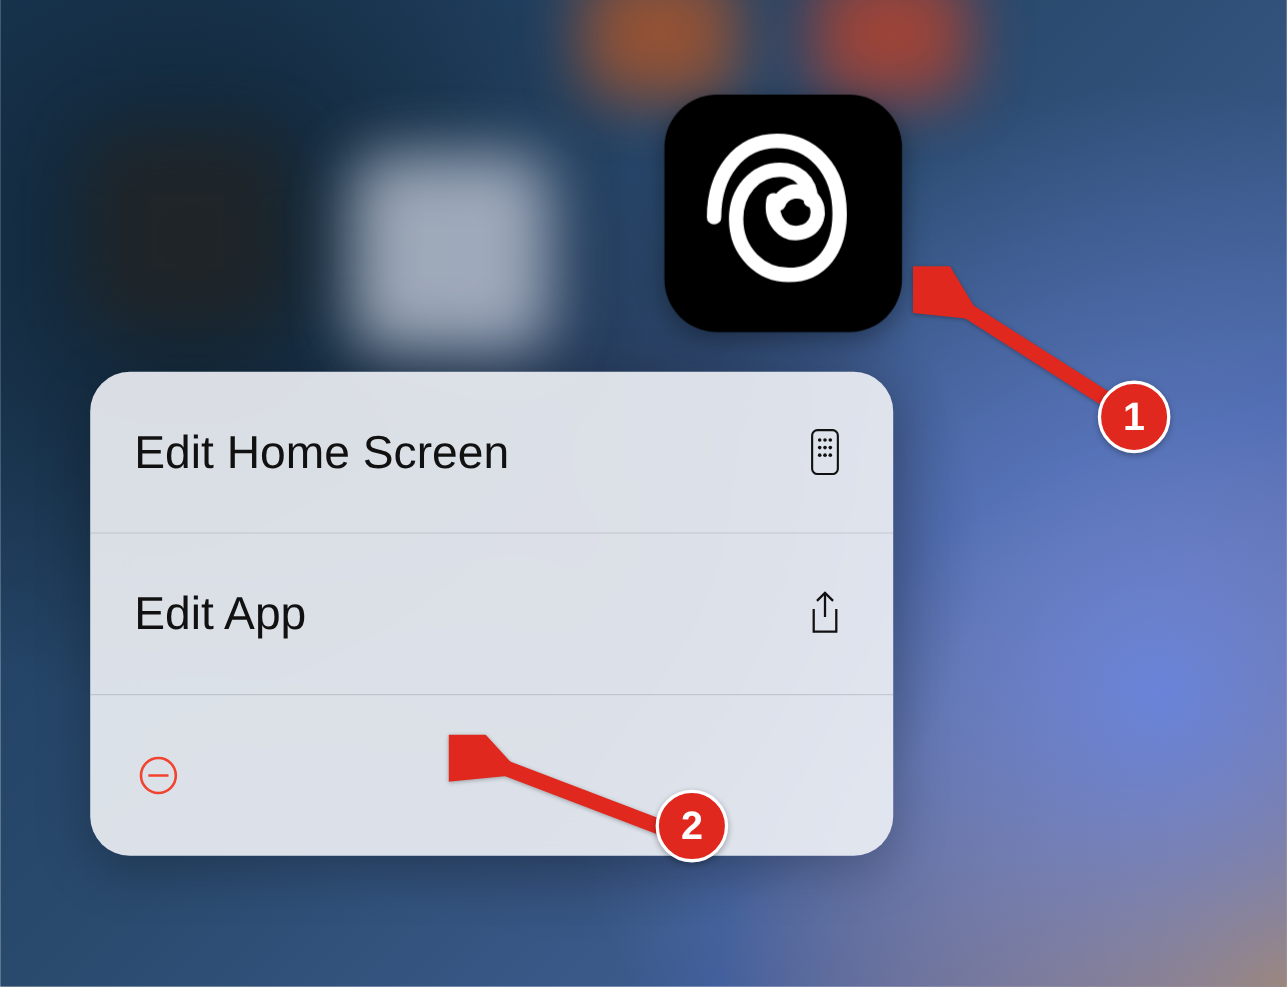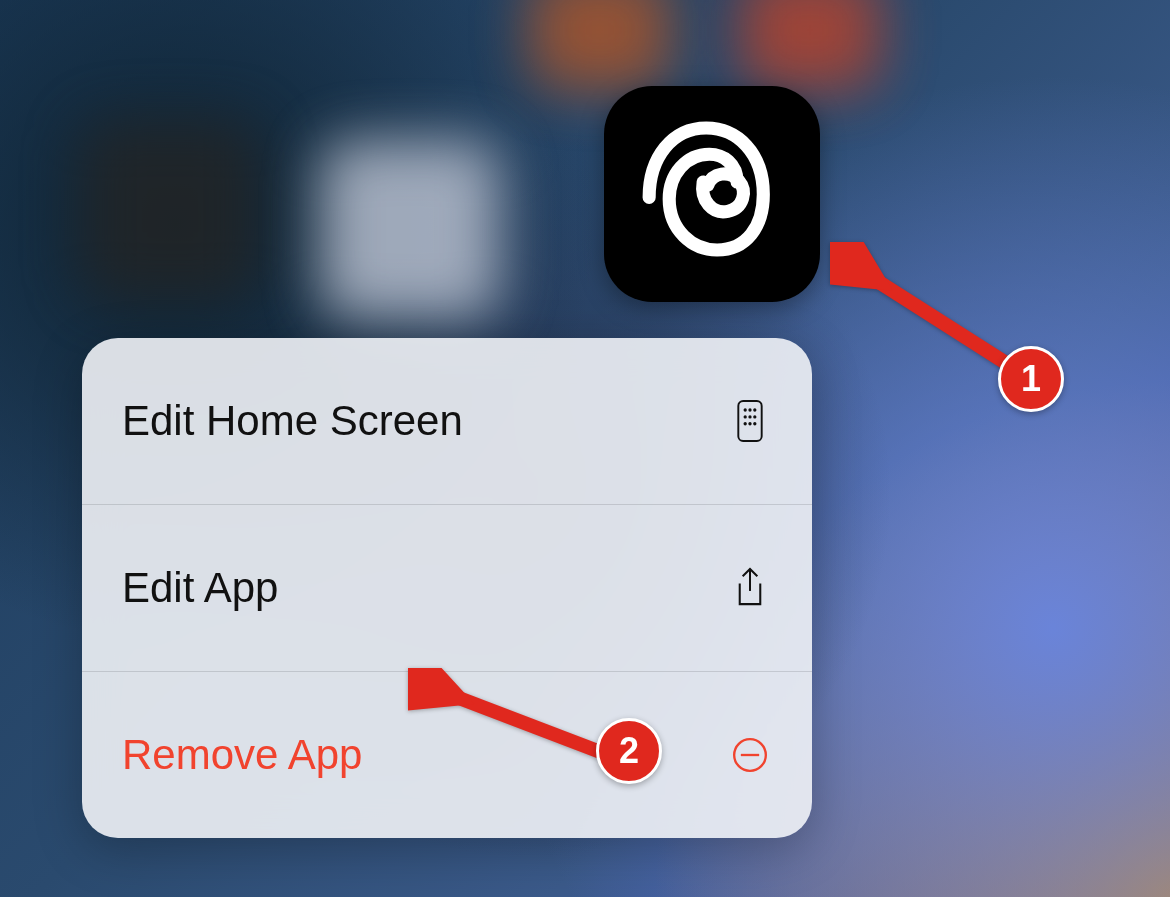--- a/index.html
+++ b/index.html
@@ -59,21 +59,21 @@
     border-radius: 36px;
     background: rgba(240,242,246,0.90);
     backdrop-filter: blur(20px);
     box-shadow: 0 12px 48px rgba(0,0,0,.25);
     overflow: hidden;
   }
   .menu-item {
     display: flex;
     align-items: center;
     justify-content: space-between;
-    padding: 16px 40px;
+    padding: 6px 40px;
     height: 134px;
     font-size: 42px;
     color: #111;
     cursor: pointer;
   }
   .menu-item + .menu-item {
     border-top: 1.5px solid rgba(0,0,0,0.12);
   }
   .menu-item.destructive { color: #f1432e; }
   .menu-item.destructive .item-icon svg { stroke:#f1432e; fill:none; }
@@ -146,21 +146,20 @@
     <span class="item-icon">
       <svg viewBox="0 0 48 60" width="36" height="44">
         <path d="M24 4 L24 34"></path>
         <path d="M14 14 L24 4 L34 14"></path>
         <path d="M10 24 L10 52 L38 52 L38 24"></path>
       </svg>
     </span>
   </div>
 
   <div class="menu-item destructive">
-    <span>Remove App</span>
     <span class="item-icon">
       <svg viewBox="0 0 48 48" width="40" height="40">
         <circle cx="24" cy="24" r="19"></circle>
         <line x1="13" y1="24" x2="35" y2="24"></line>
       </svg>
     </span>
   </div>
 
 </div>
 

